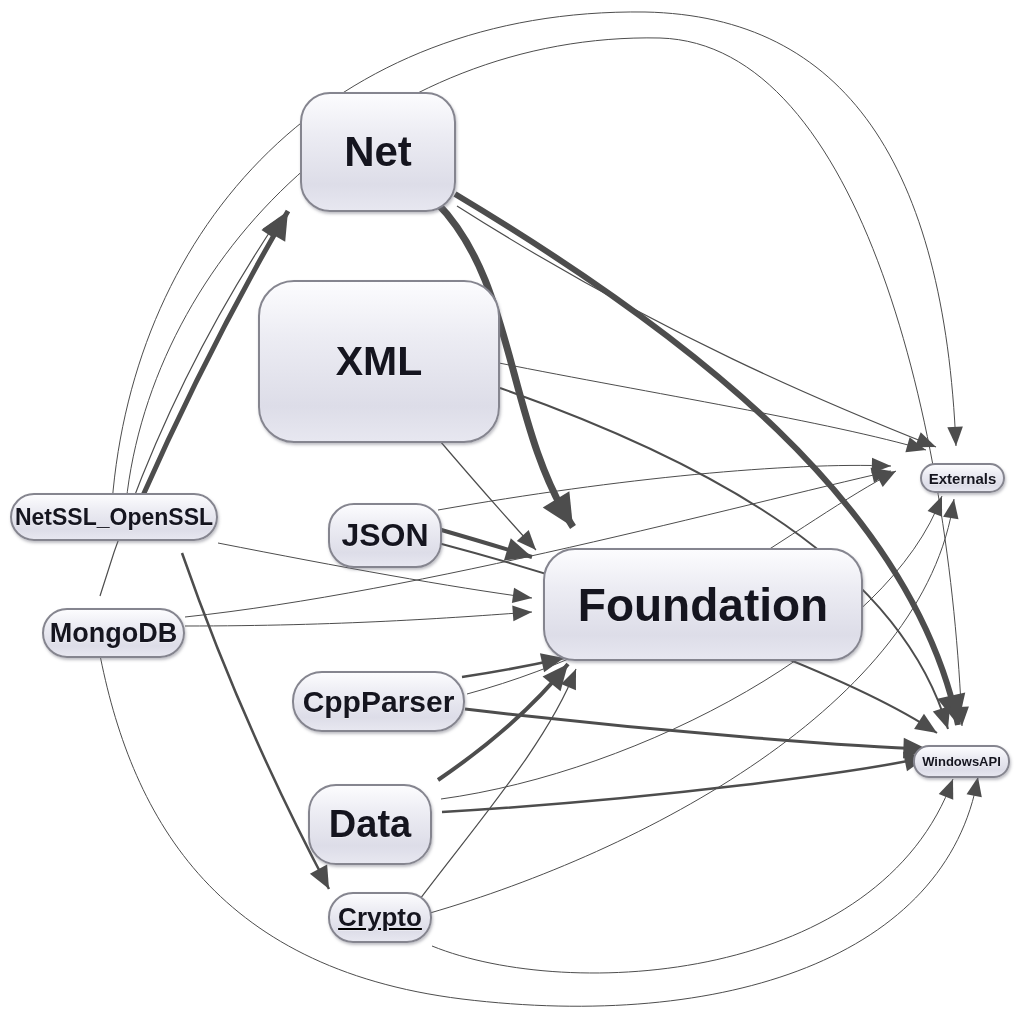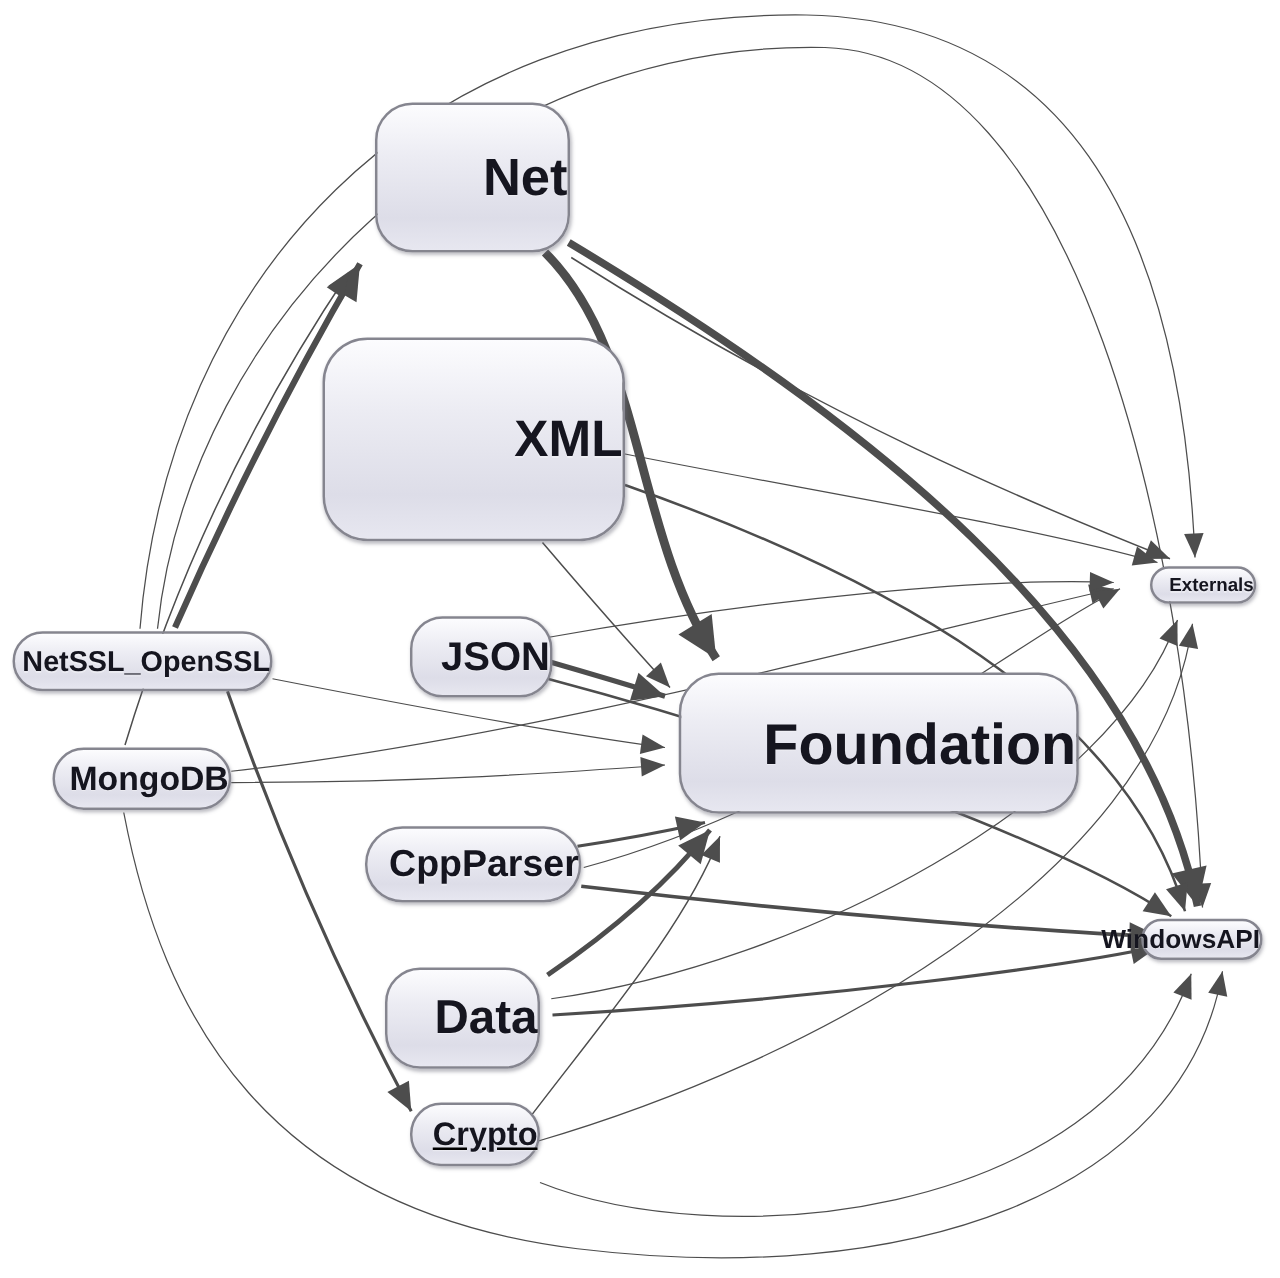--- a/index.html
+++ b/index.html
@@ -8,26 +8,27 @@
     width:1024px;height:1022px;
     background:#ffffff;
     overflow:hidden;
     font-family:"Liberation Sans", sans-serif;
   }
   #edge-layer{
     position:absolute;left:0;top:0;width:1024px;height:1022px;
   }
   .node{
     position:absolute;
-    display:flex;align-items:center;justify-content:flex-end;
+    display:flex;align-items:center;justify-content:center;
     background:linear-gradient(180deg,#fcfcfe 0%,#ececf3 35%,#dddde8 78%,#e7e7f0 100%);
     border:2px solid #85858f;
     box-shadow:1px 2px 3px rgba(110,110,125,0.45);
     box-sizing:border-box;
     cursor:pointer;
+    margin-top:10px;
   }
   .node span{
     font-weight:bold;
     color:#15151f;
     letter-spacing:0px;
     white-space:nowrap;
     text-shadow:0 1px 0 rgba(255,255,255,0.35);
   }
 </style>
 </head>
@@ -96,34 +97,34 @@
   </div>
   <div class="node" style="left: 258px; top: 270px; width: 242px; height: 163px; border-radius: 36px;">
     <span style="font-size: 41px;">XML</span>
   </div>
   <div class="node" style="left: 328px; top: 493px; width: 114px; height: 65px; border-radius: 26px;">
     <span style="font-size: 32px;">JSON</span>
   </div>
   <div class="node" style="left: 543px; top: 538px; width: 320px; height: 113px; border-radius: 32px;">
     <span style="font-size: 46px;">Foundation</span>
   </div>
-  <div class="node" style="left: 10px; top: 505px; width: 208px; height: 48px; border-radius: 24px;">
+  <div class="node" style="left: 10px; top: 483px; width: 208px; height: 48px; border-radius: 24px;">
     <span style="font-size: 23px;">NetSSL_OpenSSL</span>
   </div>
   <div class="node" style="left: 42px; top: 598px; width: 143px; height: 50px; border-radius: 26px;">
     <span style="font-size: 27px;">MongoDB</span>
   </div>
   <div class="node" style="left: 292px; top: 661px; width: 173px; height: 61px; border-radius: 30px;">
     <span style="font-size: 30px;">CppParser</span>
   </div>
   <div class="node" style="left: 308px; top: 774px; width: 124px; height: 81px; border-radius: 28px;">
     <span style="font-size: 38px;">Data</span>
   </div>
   <div class="node" style="left: 328px; top: 882px; width: 104px; height: 51px; border-radius: 25px; text-decoration: underline;">
     <span style="font-size: 26px;">Crypto</span>
   </div>
   <div class="node" style="left: 920px; top: 453px; width: 85px; height: 30px; border-radius: 15px;">
     <span style="font-size: 15px;">Externals</span>
   </div>
   <div class="node" style="left: 913px; top: 735px; width: 97px; height: 33px; border-radius: 16px;">
-    <span style="font-size: 21px;">WindowsAPI</span>
+    <span style="font-size: 13px;">WindowsAPI</span>
   </div>
 </div>
 
 </body></html>

